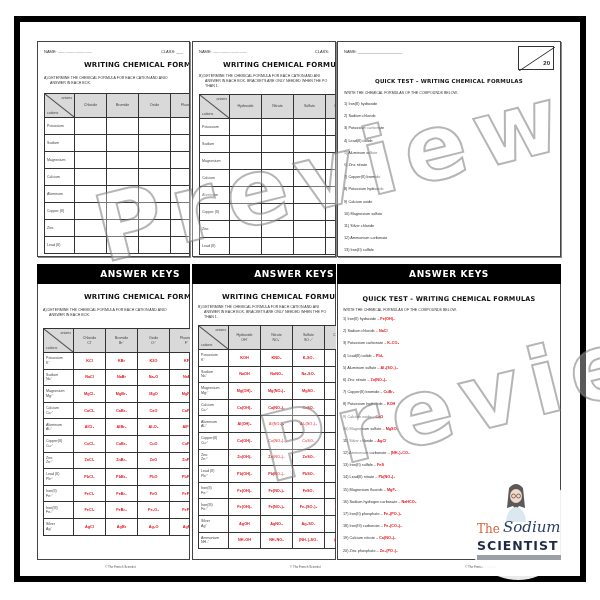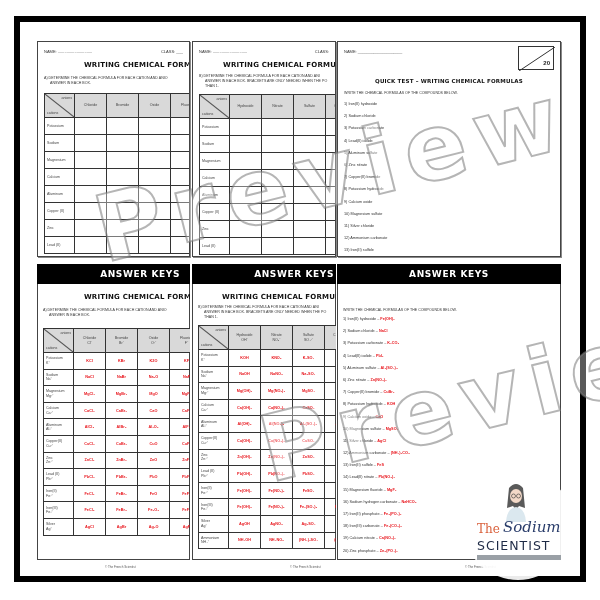--- a/index.html
+++ b/index.html
@@ -50,21 +50,21 @@
   .watermark {
     position: absolute; font-family: "DejaVu Sans", sans-serif; font-weight: bold; font-size: 92px;
     color: rgba(255,255,255,0.35); -webkit-text-stroke: 2px rgba(120,120,120,0.55);
     transform: rotate(-14deg); letter-spacing: 10px; pointer-events: none; white-space: nowrap;
   }
 
   .logo { position: absolute; left: 463px; top: 470px; width: 110px; height: 110px; border-radius: 50%; background: rgba(255,255,255,0.92); }
   .logo .person { position: absolute; left: 38px; top: 12px; width: 30px; height: 40px; }
   .logo .the { position: absolute; left: 14px; top: 52px; font-family: "DejaVu Serif", serif; font-size: 12px; color: #d9603b; }
   .logo .french { position: absolute; left: 40px; top: 48px; font-family: "DejaVu Serif", serif; font-style: italic; font-size: 15px; color: #2a3d6b; }
-  .logo .sci { position: absolute; left: 14px; top: 68px; font-family: "DejaVu Sans", sans-serif; font-weight: normal; font-size: 12.5px; color: #1e2a45; letter-spacing: 1px; }
+  .logo .sci { position: absolute; left: 14px; top: 68px; font-family: "DejaVu Sans", sans-serif; font-weight: bold; font-size: 12.5px; color: #1e2a45; letter-spacing: 1px; }
   .logo .bar { position: absolute; left: 14px; top: 85px; width: 84px; height: 5px; background: #9aa0a6; }
 </style>
 </head>
 <body>
 
 <div class="frame"></div>
 
 <div class="sheet" style="left:37px; top:41px; width:153px; height:216px;">
   <div class="name-row">
     <span class="nm">NAME: ...............................</span>
@@ -607,20 +607,21 @@
       </tbody>
     </table>
   <div class="footer" style="left:98px;">© The French Scientist</div>
 </div>
 
 <div class="sheet" style="left:337px; top:264px; width:224px; height:306px; border:none; box-shadow:none;">
   <div class="banner" style="text-align:center;">
     <span>ANSWER KEYS</span>
   </div>
   <div style="position:absolute; left:0; top:20px; right:0; bottom:10px; border:1px solid #444; border-top:none;"></div>
+  <div class="title" style="top:31px; right:0; font-size:6.5px;">QUICK TEST - WRITING CHEMICAL FORMULAS</div>
   <div class="instr" style="top:44px;">WRITE THE CHEMICAL FORMULAS OF THE COMPOUNDS BELOW.</div>
   <div class="qlist" id="qtAns" style="top:49px;">
       <div class="q" style="height:12.2px"><span>1)   Iron(II) hydroxide – </span><span class="a">Fe(OH)₂</span></div>
       <div class="q" style="height:12.2px"><span>2)   Sodium chloride – </span><span class="a">NaCl</span></div>
       <div class="q" style="height:12.2px"><span>3)   Potassium carbonate – </span><span class="a">K₂CO₃</span></div>
       <div class="q" style="height:12.2px"><span>4)   Lead(II) iodide – </span><span class="a">PbI₂</span></div>
       <div class="q" style="height:12.2px"><span>5)   Aluminum sulfate – </span><span class="a">Al₂(SO₄)₃</span></div>
       <div class="q" style="height:12.2px"><span>6)   Zinc nitrate – </span><span class="a">Zn(NO₃)₂</span></div>
       <div class="q" style="height:12.2px"><span>7)   Copper(II) bromide – </span><span class="a">CuBr₂</span></div>
       <div class="q" style="height:12.2px"><span>8)   Potassium hydroxide – </span><span class="a">KOH</span></div>

